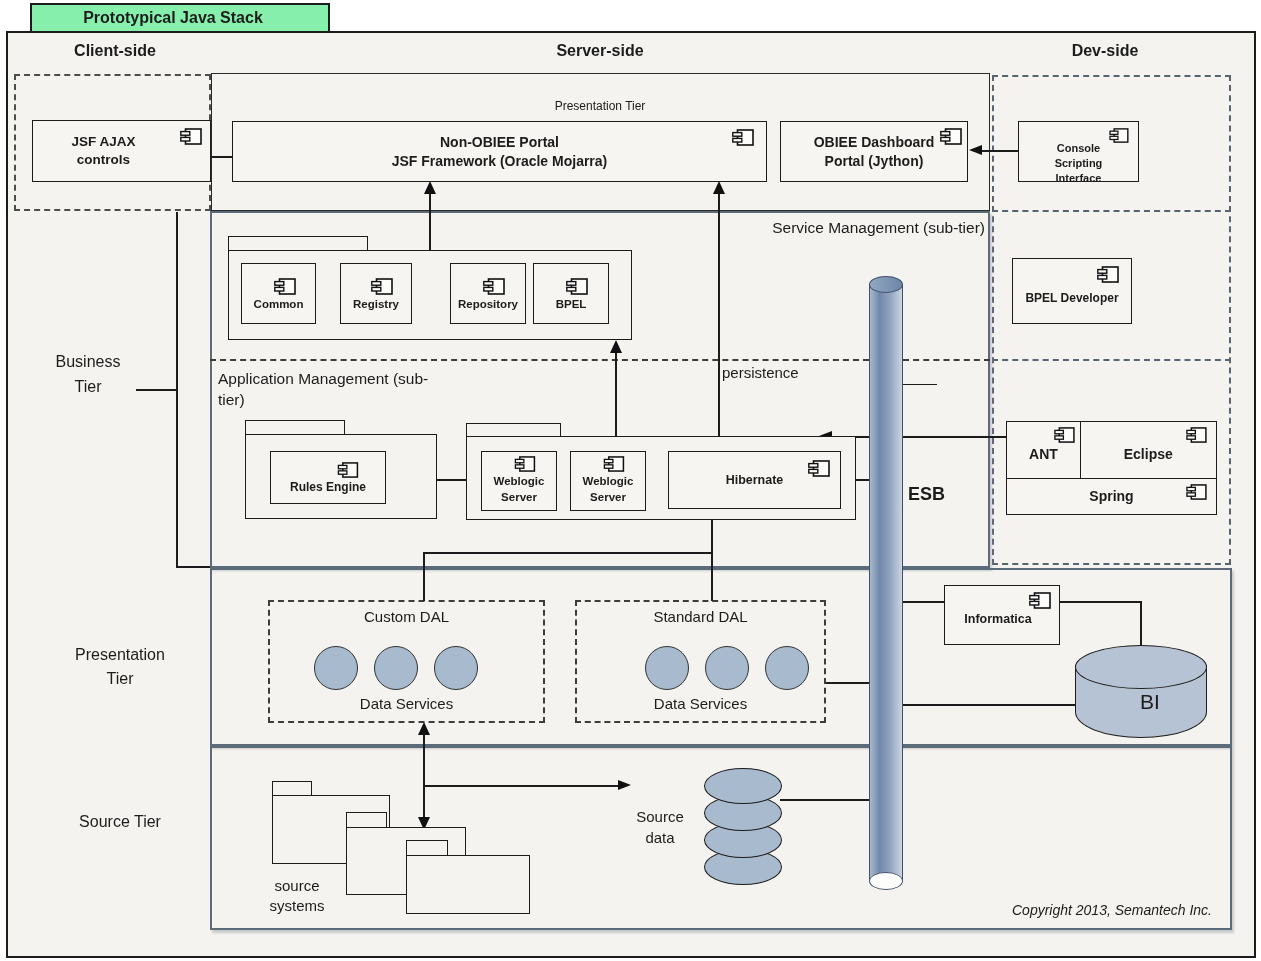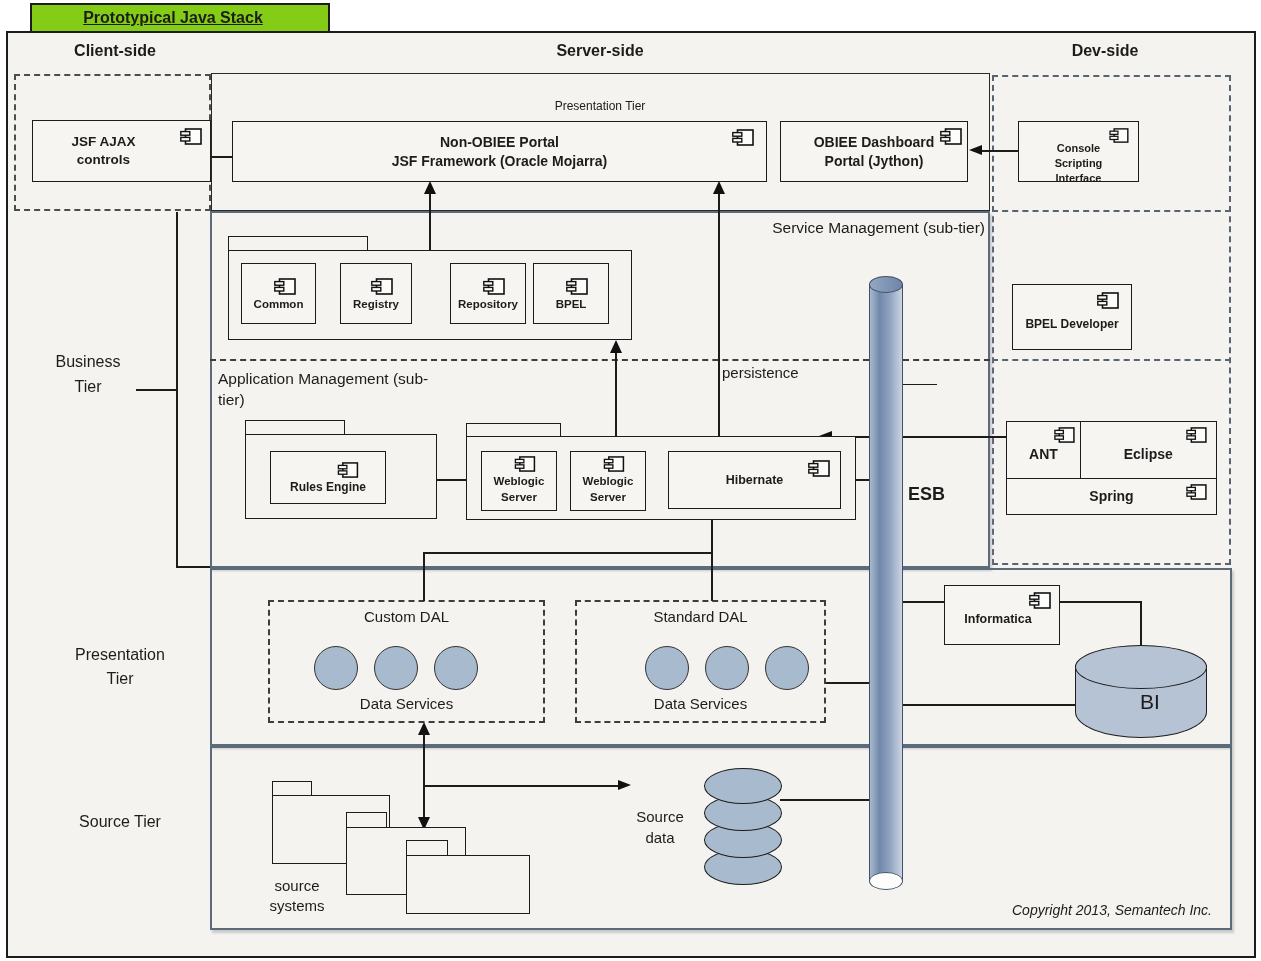--- a/index.html
+++ b/index.html
@@ -214,21 +214,21 @@
   </div>
   <div class="abs cbox z6" style="left:668px;top:451px;width:173px;height:58px;font-size:12.5px;">
     <span>Hibernate</span>
     <svg class="ci" style="top:8px;right:10px;" width="22" height="17" viewBox="0 0 22 17">
         <rect x="5.5" y="1" width="15.5" height="15" fill="#fcfcfa" stroke="#111" stroke-width="1.6"></rect>
         <rect x="0.8" y="3.6" width="9" height="3.6" fill="#fcfcfa" stroke="#111" stroke-width="1.4"></rect>
         <rect x="0.8" y="9.4" width="9" height="3.6" fill="#fcfcfa" stroke="#111" stroke-width="1.4"></rect>
       </svg>
   </div>
 
-  <div class="abs cbox z5" style="left:1012px;top:284px;width:120px;height:66px;font-size:12px;">
+  <div class="abs cbox z5" style="left:1012px;top:258px;width:120px;height:66px;font-size:12px;">
     <span style="margin-top:14px;">BPEL Developer</span>
     <svg class="ci" style="top:7px;right:12px;" width="22" height="17" viewBox="0 0 22 17">
         <rect x="5.5" y="1" width="15.5" height="15" fill="#fcfcfa" stroke="#111" stroke-width="1.6"></rect>
         <rect x="0.8" y="3.6" width="9" height="3.6" fill="#fcfcfa" stroke="#111" stroke-width="1.4"></rect>
         <rect x="0.8" y="9.4" width="9" height="3.6" fill="#fcfcfa" stroke="#111" stroke-width="1.4"></rect>
       </svg>
   </div>
 
   <div class="abs cbox z5" style="left:1006px;top:421px;width:75px;height:58px;font-size:14px;">
     <span style="margin-top:8px;">ANT</span>
@@ -296,17 +296,17 @@
   <div class="abs disk z5" style="left:704px;top:768px;"></div>
   <div class="abs lbl" style="left:625px;top:806px;width:70px;text-align:center;font-size:15px;line-height:1.4;">Source data</div>
 
   <div class="abs" style="left:960px;top:902px;width:252px;text-align:right;font-style:italic;font-size:14px;">Copyright 2013, Semantech Inc.</div>
 
   <div class="abs z30" style="left:869px;top:284px;width:34px;height:597px;background:linear-gradient(90deg,#a9b9cd 0%,#7288aa 30%,#8fa3bf 62%,#ccd5e2 100%);border-left:1.5px solid #3f5069;border-right:1.5px solid #3f5069;"></div>
   <div class="abs z31" style="left:869px;top:276px;width:34px;height:17px;border-radius:50%;background:linear-gradient(90deg,#93a7c0,#6e85a8);border:1.5px solid #3f5069;"></div>
   <div class="abs z31" style="left:869px;top:872px;width:34px;height:18px;border-radius:50%;background:#fdfdfc;border:1.8px solid #3f5069;"></div>
   <div class="abs z32" style="left:908px;top:484px;width:52px;font-weight:bold;font-size:18px;">ESB</div>
 
-  <div class="abs z6" style="left:30px;top:3px;width:300px;height:30px;border:2px solid #1c1c1c;background:#84cc16;display:flex;align-items:center;justify-content:center;text-decoration:underline;">
+  <div class="abs z6" style="left:30px;top:3px;width:300px;height:30px;border:2px solid #1c1c1c;background:#86efac;display:flex;align-items:center;justify-content:center;">
     <span style="font-weight:bold;font-size:16px;padding-right:14px;">Prototypical Java Stack</span>
   </div>
 
 </div>
 
 </body></html>

